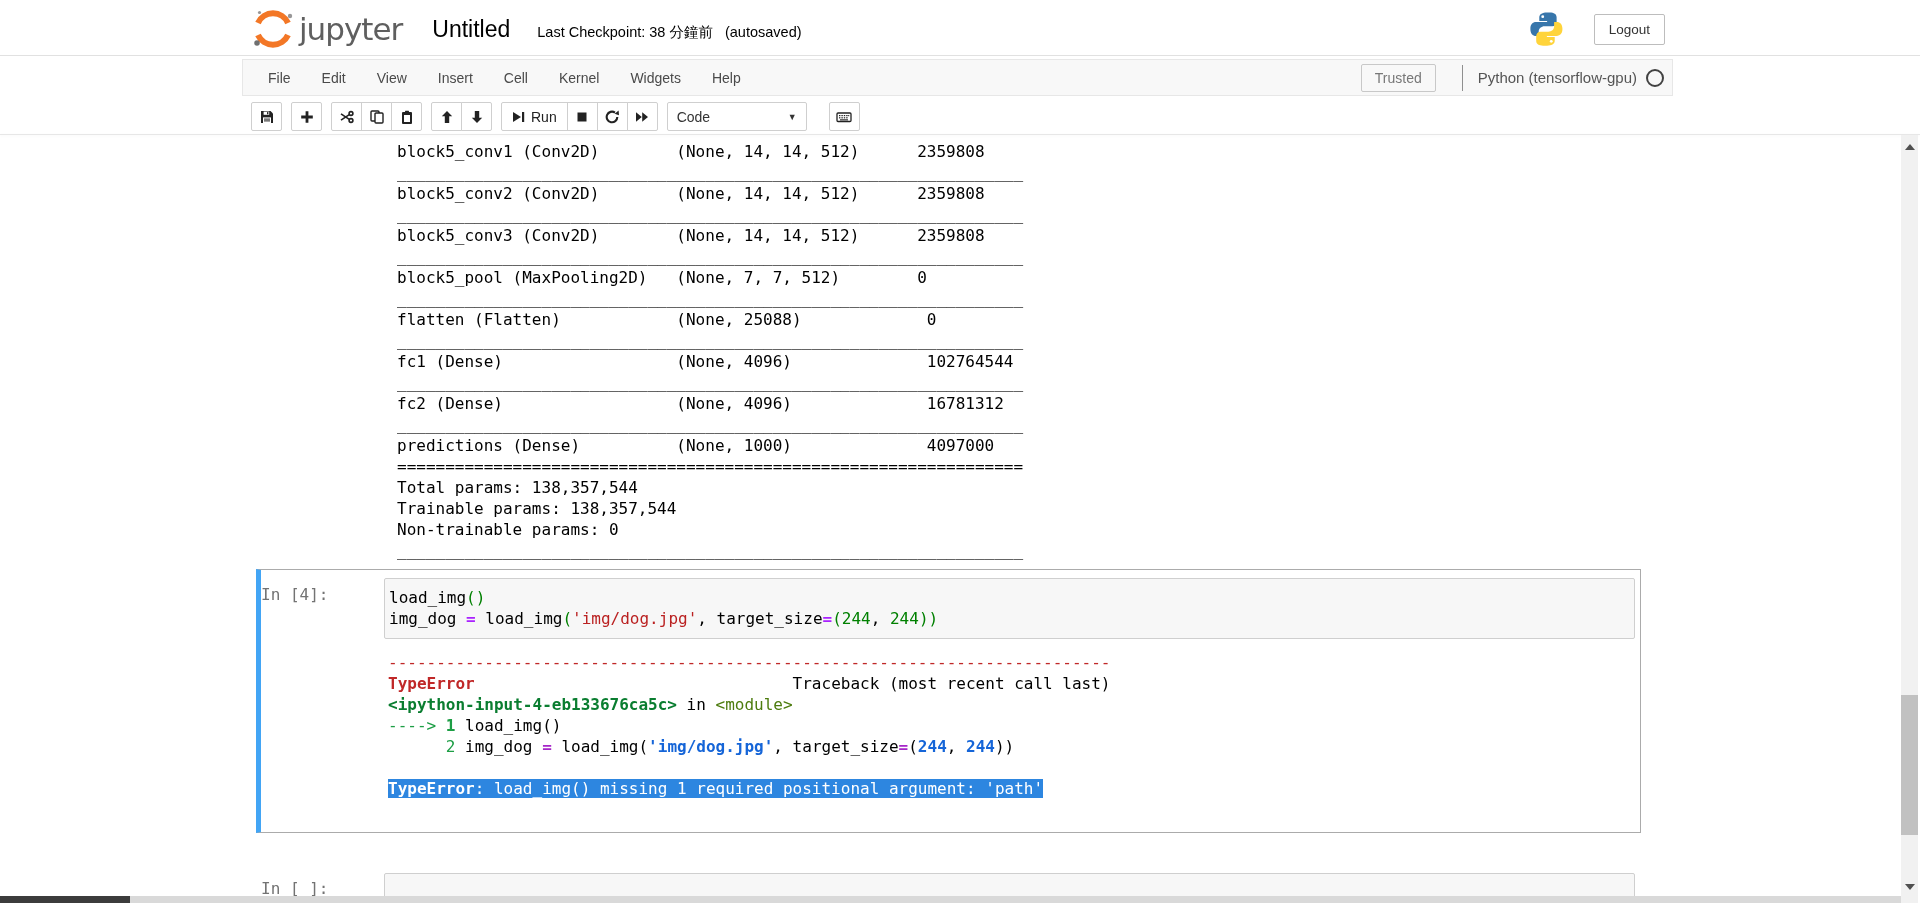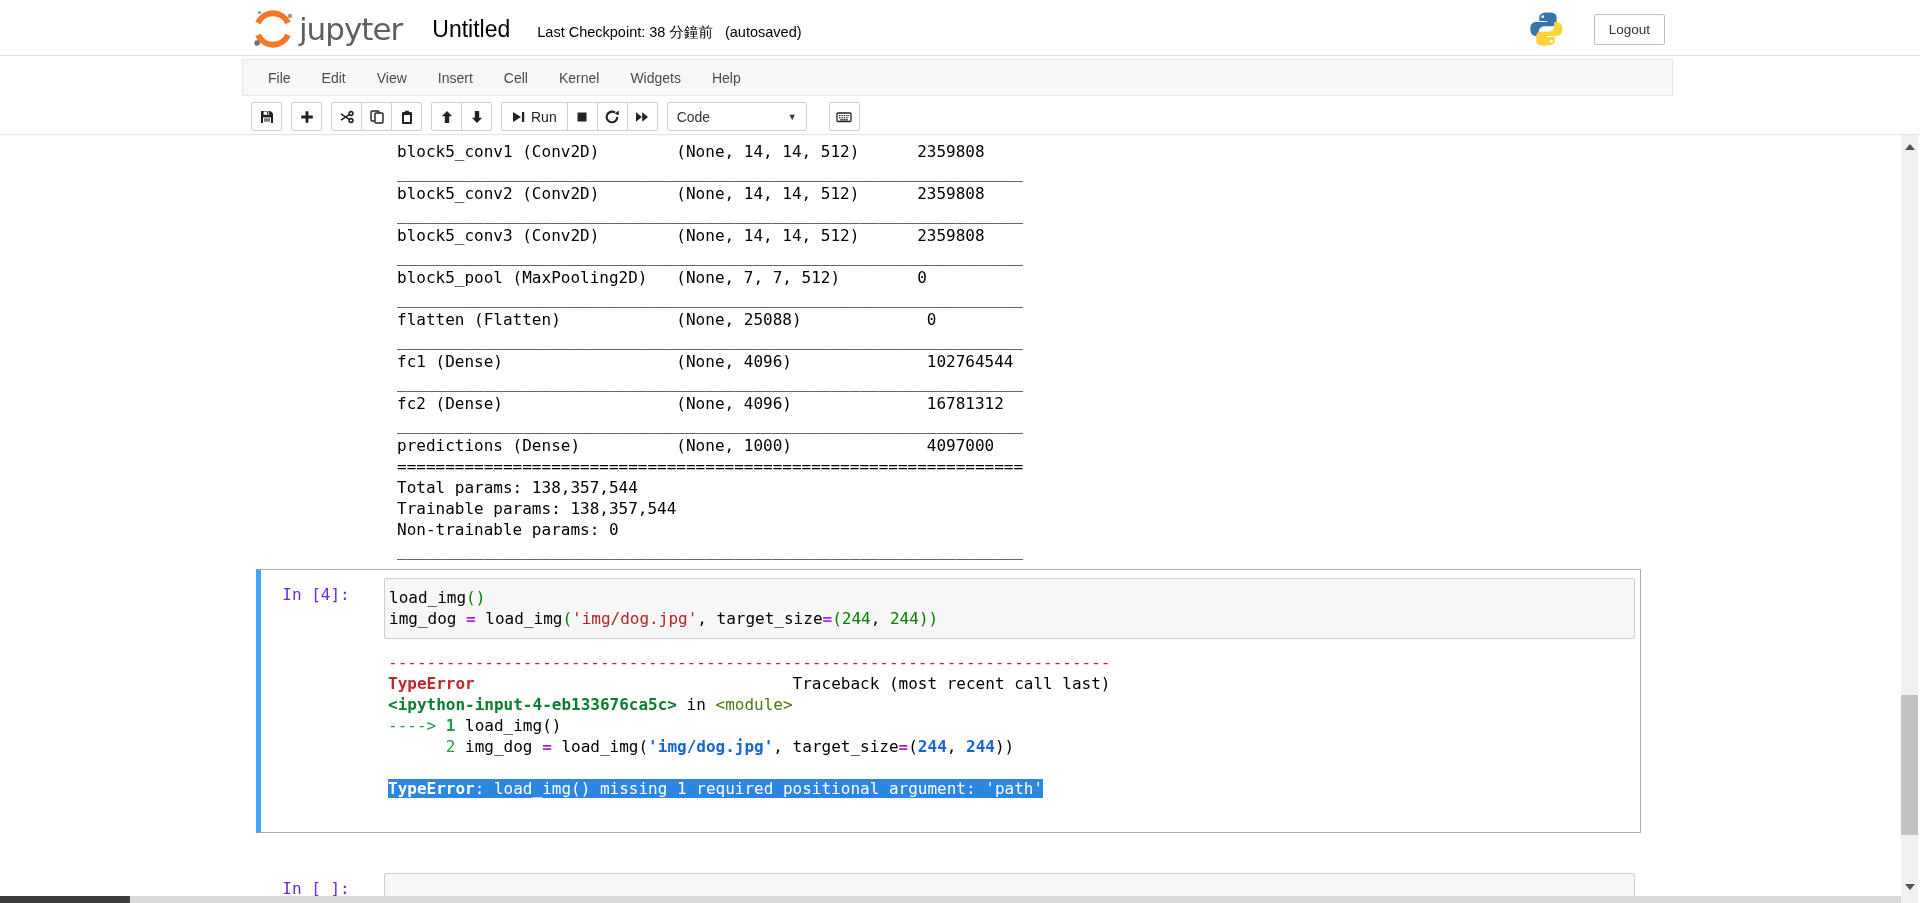--- a/index.html
+++ b/index.html
@@ -53,22 +53,22 @@
     box-shadow:0 1px 3px rgba(0,0,0,.05);}
   
   .mono,.code-line,.tb-line{font-family:"DejaVu Sans Mono",monospace;font-size:16px;line-height:21px;}
   #prev-output{position:absolute;left:389px;top:133px;margin:8px;white-space:pre;color:#000;}
   .cell{position:absolute;left:256px;width:1385px;box-sizing:border-box;background:#fff;
     border:1px solid transparent;border-left:5px solid transparent;}
   .cell.selected{border-color:#ababab;border-left-color:#42a5f5;}
   #cell-4{top:569px;height:264px;}
   #cell-empty{top:865px;height:46px;}
   .input-row{display:flex;padding-top:8px;}
-  .prompt{width:123px;box-sizing:border-box;text-align:center;padding-right:13px;padding-top:6px;
-    color:#6d28d9;white-space:pre;}
+  .prompt{width:123px;box-sizing:border-box;text-align:left;padding-right:13px;padding-top:6px;
+    color:#737373;white-space:pre;}
   .input-box{flex:1;margin-right:5px;background:#f7f7f7;border:1px solid #cfcfcf;border-radius:2px;
     padding:8px 4px 9px 4px;box-sizing:border-box;cursor:text;}
   .code-line{white-space:pre;height:21px;}
   .output-row{display:flex;margin-top:13px;}
   .out-prompt-spacer{width:123px;}
   .out-area{flex:1;padding-left:4px;}
   .tb-line{white-space:pre;height:21px;}
   
   .cm-op{color:#aa22ff;font-weight:bold;}
   .cm-str{color:#ba2121;}
@@ -133,20 +133,26 @@
     <ul class="menu-items">
       <li>File</li>
       <li>Edit</li>
       <li>View</li>
       <li>Insert</li>
       <li>Cell</li>
       <li>Kernel</li>
       <li>Widgets</li>
       <li>Help</li>
     </ul>
+    <div class="menubar-right">
+      <button class="trusted-btn">Trusted</button>
+      <div class="kernel-sep"></div>
+      <span class="kernel-name">Python (tensorflow-gpu)</span>
+      <div class="kernel-circle"></div>
+    </div>
   </div>
 
   <div class="toolbar">
     <div class="btn-group">
       <button class="tb-btn">
         <svg class="icon" width="14" height="14" viewBox="0 0 14 14">
             <path d="M1 1h9.5L13 3.5V13H1z" fill="#222"></path>
             <rect x="3.6" y="1.6" width="5.6" height="3.2" fill="#fff"></rect>
             <rect x="7" y="2.1" width="1.4" height="2.2" fill="#222"></rect>
             <rect x="3" y="7.4" width="8" height="5.6" fill="#fff"></rect>

